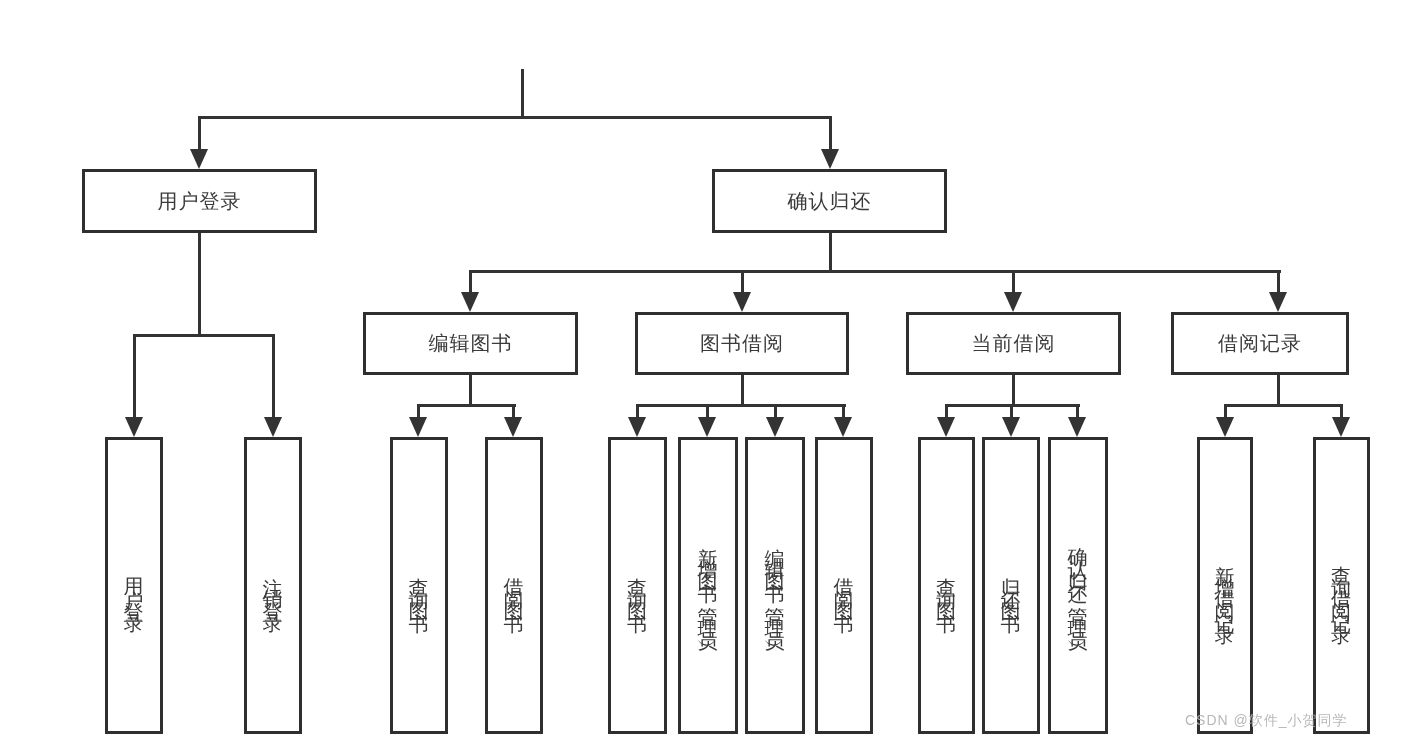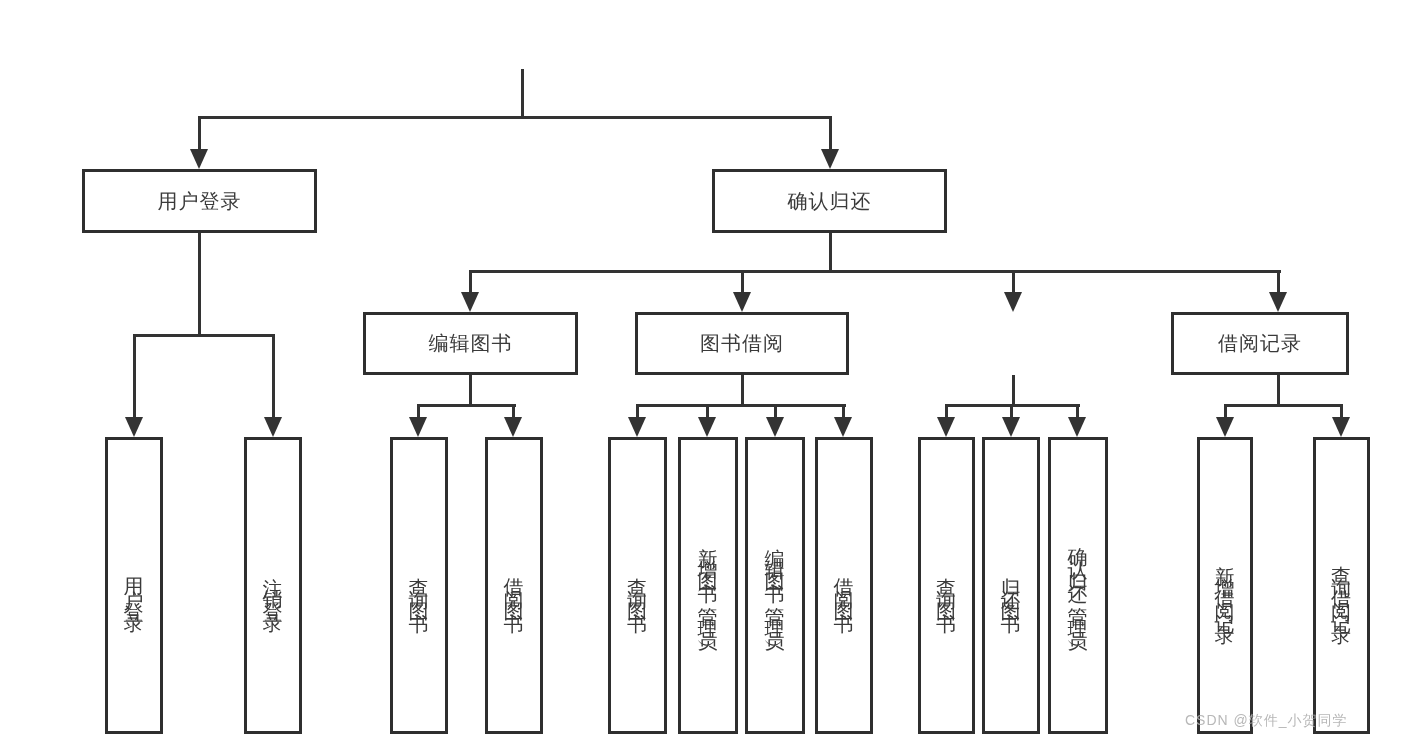--- a/index.html
+++ b/index.html
@@ -54,20 +54,21 @@
 <body>
 
 <div class="canvas">
 
 
   <div class="node" style="left:82px;top:169px;width:235px;height:64px">用户登录</div>
   <div class="node" style="left:712px;top:169px;width:235px;height:64px">确认归还</div>
 
   <div class="node" style="left:363px;top:312px;width:215px;height:63px">编辑图书</div>
   <div class="node" style="left:635px;top:312px;width:214px;height:63px">图书借阅</div>
+  <div class="node" style="left:906px;top:312px;width:215px;height:63px">当前借阅</div>
   <div class="node" style="left:1171px;top:312px;width:178px;height:63px">借阅记录</div>
 
   <div class="node leaf" style="left:105px;top:437px;width:58px;height:297px">
     <span class="vtext">用户登录</span>
   </div>
   <div class="node leaf" style="left:244px;top:437px;width:58px;height:297px">
     <span class="vtext">注销登录</span>
   </div>
 
   <div class="node leaf" style="left:390px;top:437px;width:58px;height:297px">

